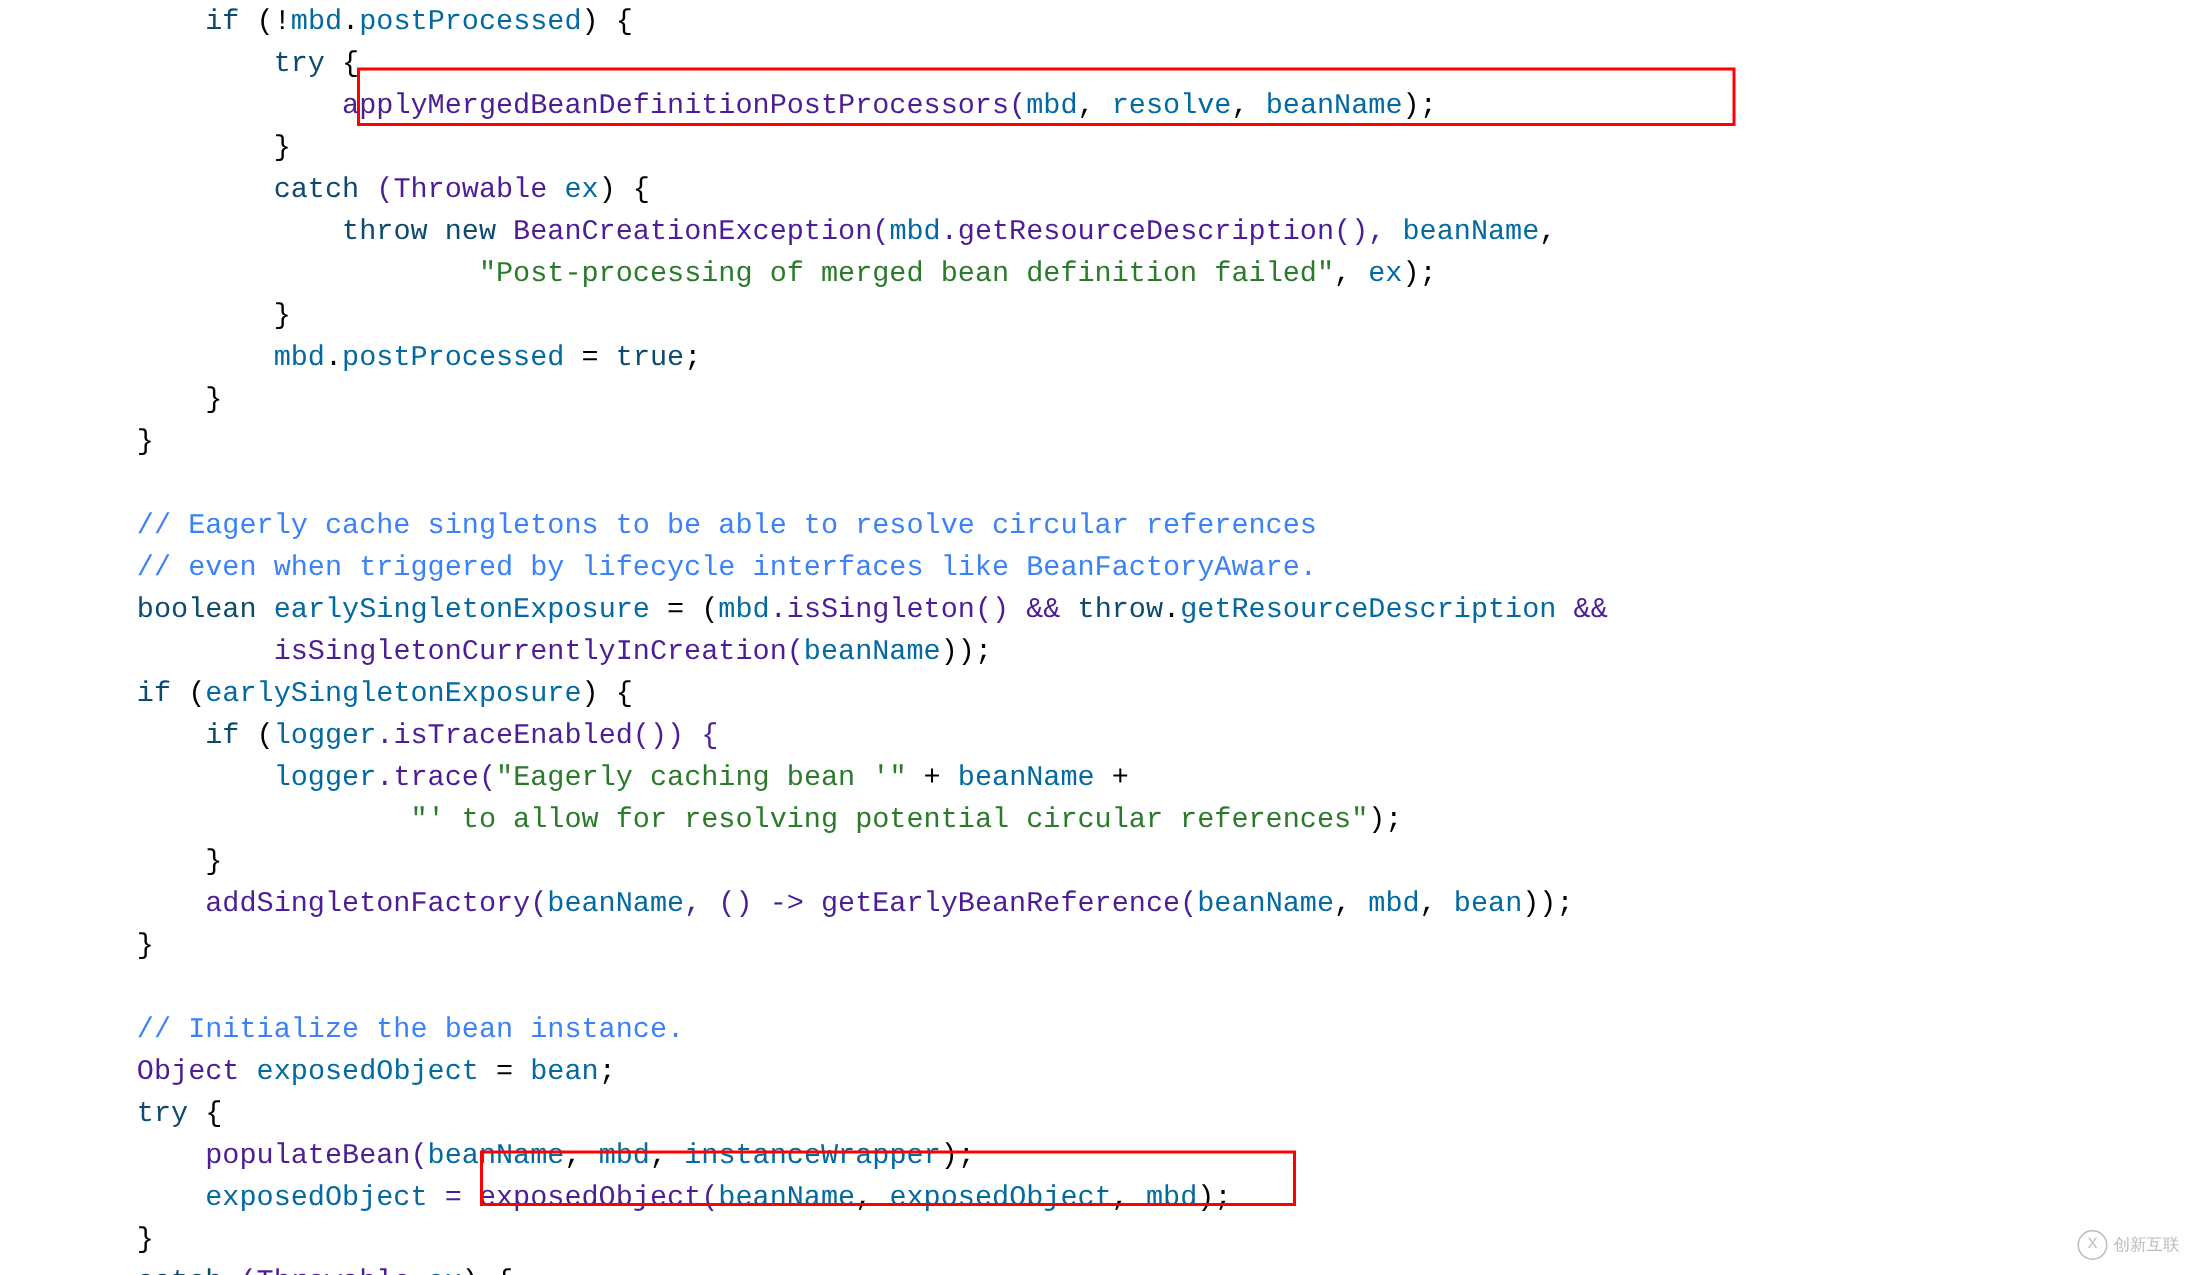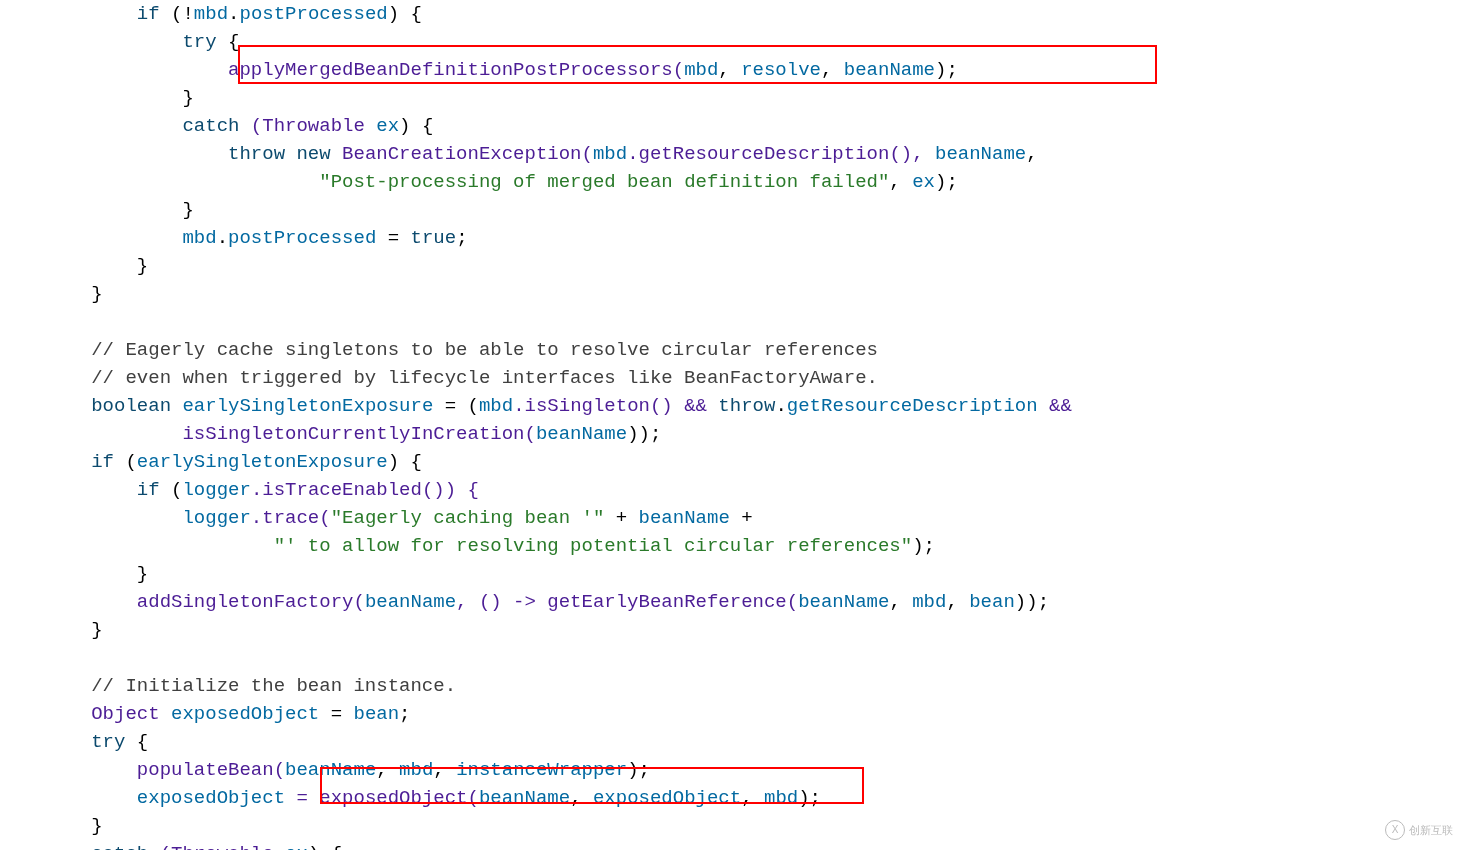--- a/index.html
+++ b/index.html
@@ -16,21 +16,21 @@
     height: 850px;
     position: relative;
   }
   .code-area {
     position: absolute;
     top: 0;
     left: 0;
     padding: 0;
   }
   .kw { color: #0c4a6e; font-weight: normal; }
-  .comment { color: #404040; }
+  .comment { color: #3b82f6; }
   .str { color: #2a7a2a; }
   .ident { color: #0369a1; }
   .method { color: #4c1d95; }
   .punc { color: #000000; }
   .box1 {
     position: absolute;
     border: 2px solid #ff0000;
     top: 45px;
     left: 238px;
     width: 915px;

